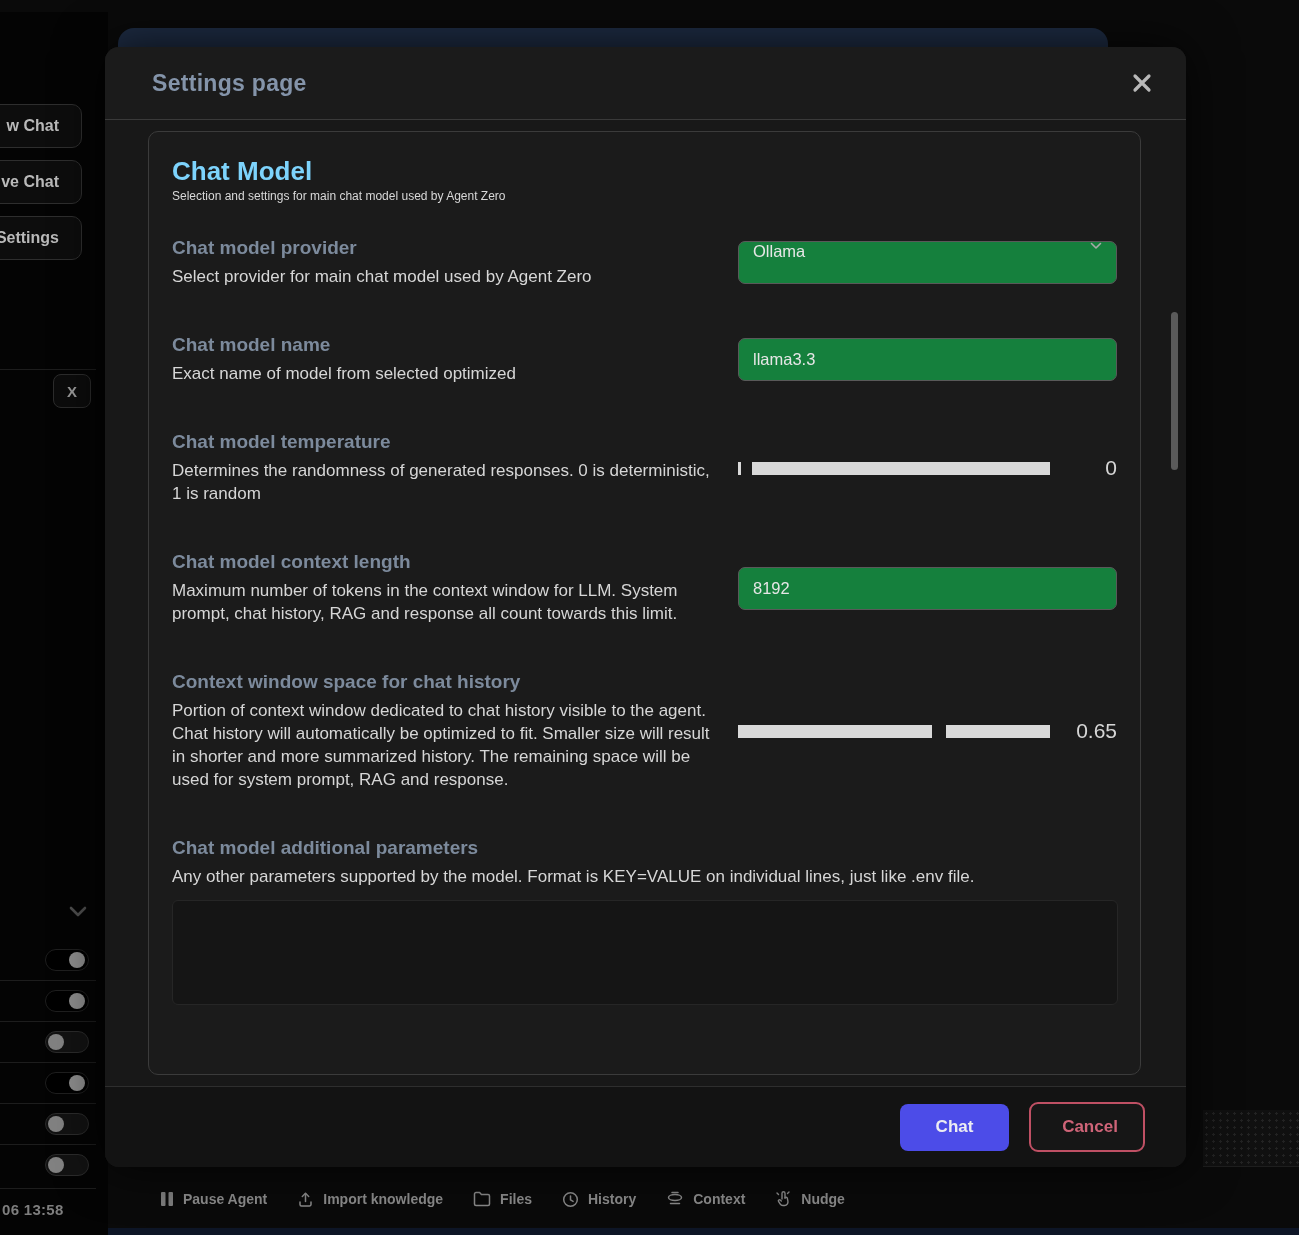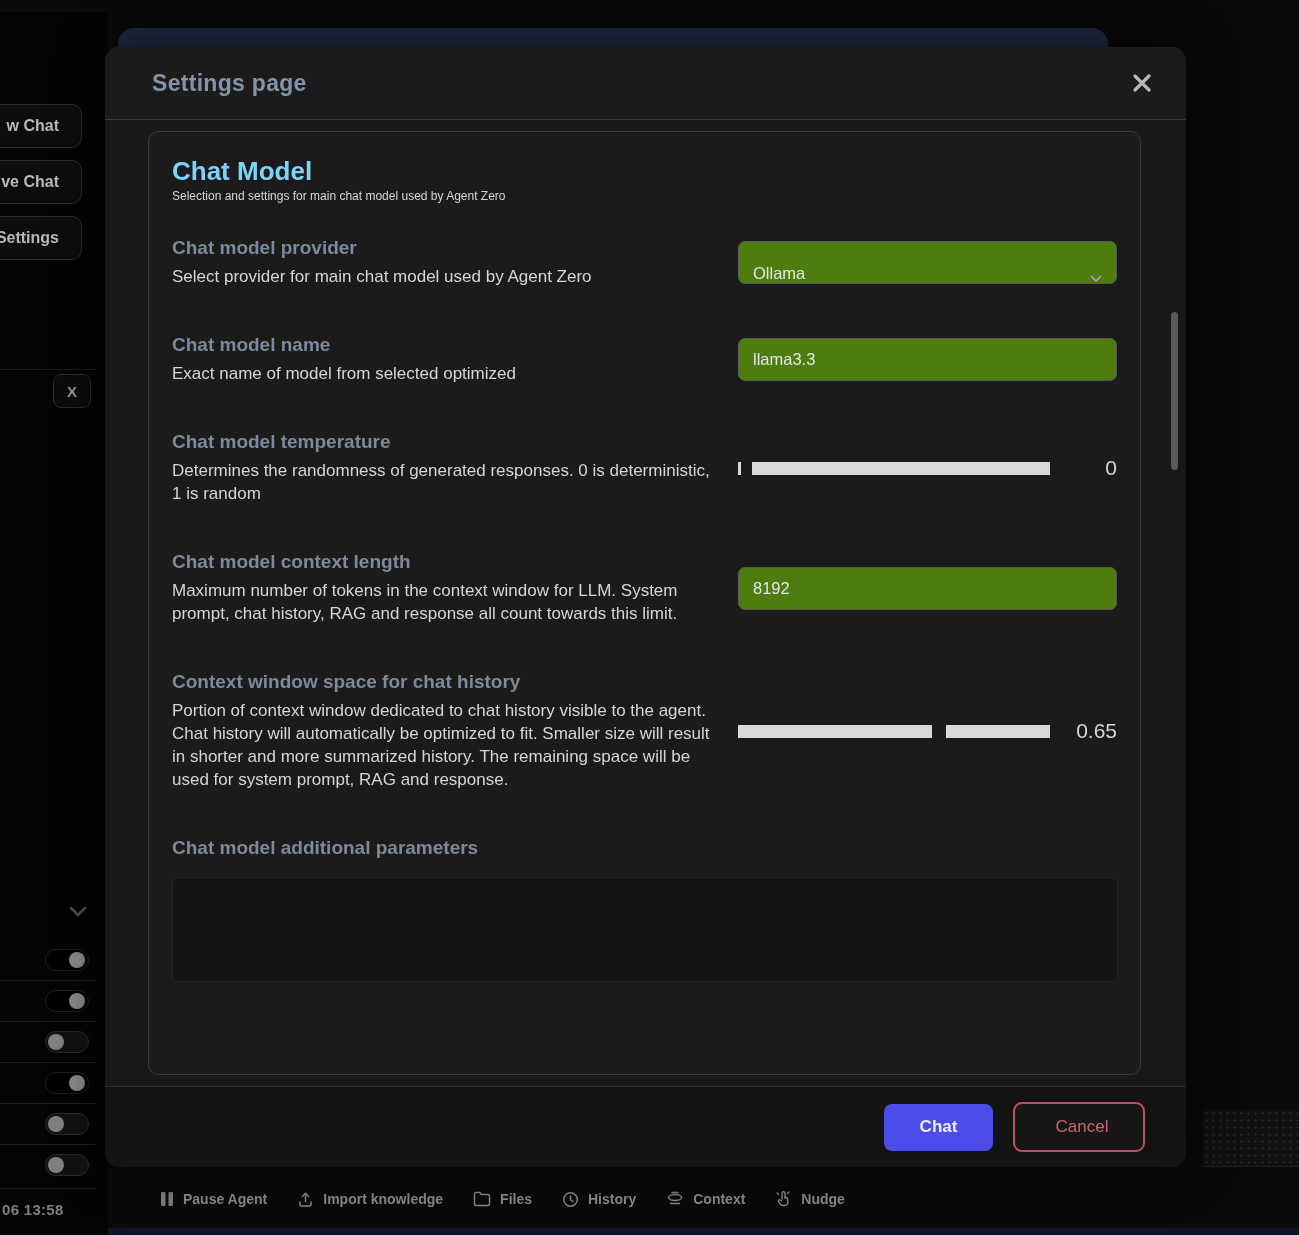--- a/index.html
+++ b/index.html
@@ -101,25 +101,25 @@
   .card-title { color:#7dd3fc; font-size:26px; font-weight:800; margin-bottom:2px; }
   .card-subtitle { color:#d8d8d8; font-size:12px; margin-bottom:34px; }
 
   .field-row { display:flex; align-items:center; margin-bottom:46px; }
   .field-info { flex:1; padding-right:24px; }
   .field-label { color:#7c8a9c; font-size:19px; font-weight:800; margin-bottom:6px; }
   .field-desc { color:#d6d6d6; font-size:17px; line-height:23px; }
   .field-control { width:379px; flex:0 0 379px; display:flex; align-items:center; }
 
   .select-box, .text-input {
-    width:379px; height:43px; background:#4d7c0f;
+    width:379px; height:43px; background:#15803d;
     border:1px solid #595959; border-radius:7px;
     color:#e6e6e6; font-size:16.5px;
     font-family:"Liberation Sans", sans-serif;
-    padding:0 14px; display:flex; align-items:flex-end; justify-content:space-between;
+    padding:0 14px; display:flex; align-items:flex-start; justify-content:space-between;
     cursor:pointer;
   }
   .text-input { cursor:text; }
   input.text-input { display:block; padding:0 14px; }
 
   .slider-wrap { display:flex; align-items:center; width:379px; }
   .slider { width:312px; height:13px; display:flex; }
   .seg { background:#d9d9d9; height:13px; }
   .slider [data-name="slider-fill"] { width:0; }
   .thumb-gap { width:14px; height:13px; background:transparent; }
@@ -147,23 +147,23 @@
     border-radius:0 0 14px 14px;
     display:flex; align-items:center; justify-content:flex-end;
     gap:20px; padding-right:41px;
   }
   .btn-save {
     width:109px; height:47px; background:#4c4ce8; border:none; border-radius:8px;
     color:#ececf2; font-size:17px; font-weight:700; cursor:pointer;
     font-family:"Liberation Sans", sans-serif;
   }
   .btn-cancel {
-    width:132px; height:50px; background:#161616;
+    width:116px; height:50px; background:#161616;
     border:2px solid #bf5064; border-radius:9px;
-    color:#cf6478; font-size:17px; font-weight:400; cursor:pointer;
+    color:#cf6478; font-size:17px; font-weight:700; cursor:pointer;
     font-family:"Liberation Sans", sans-serif;
     padding-left:6px;
   }
 </style>
 </head>
 <body>
 
 <div class="chat-bubble-top" data-name="chat-message-bubble-top"></div>
 <div class="texture-panel" data-name="background-texture-panel"></div>
 <div class="bottom-strip" data-name="bottom-accent-strip"></div>
@@ -369,20 +369,21 @@
               <div class="thumb-gap" data-name="slider-thumb"></div>
               <div class="seg seg-right" data-name="slider-track"></div>
             </div>
             <div class="slider-value" data-name="slider-value">0.65</div>
           </div>
         </div>
       </div>
 
       <div class="params-block" data-name="field-row-additional-params">
         <div class="field-label" data-name="field-label">Chat model additional parameters</div>
+        <div class="field-desc" data-name="field-description">Any other parameters supported by the model. Format is KEY=VALUE on individual lines, just like .env file.</div>
         <textarea class="params-textarea" data-name="additional-params-textarea" style=""></textarea>
       </div>
     </div>
 
     <div class="scroll-thumb" data-name="modal-scrollbar-thumb"></div>
   </div>
 
   <div class="modal-footer" data-name="modal-footer">
     <button class="btn-save" data-name="save-button">Chat</button>
     <button class="btn-cancel" data-name="cancel-button">Cancel</button>

